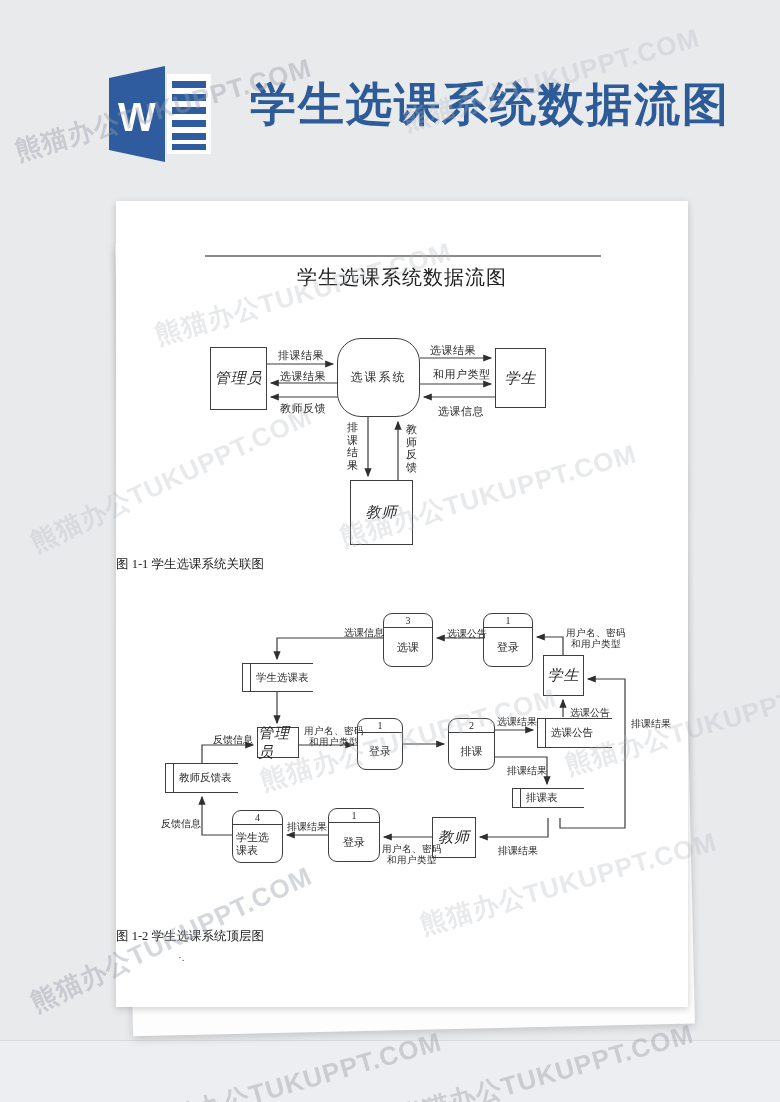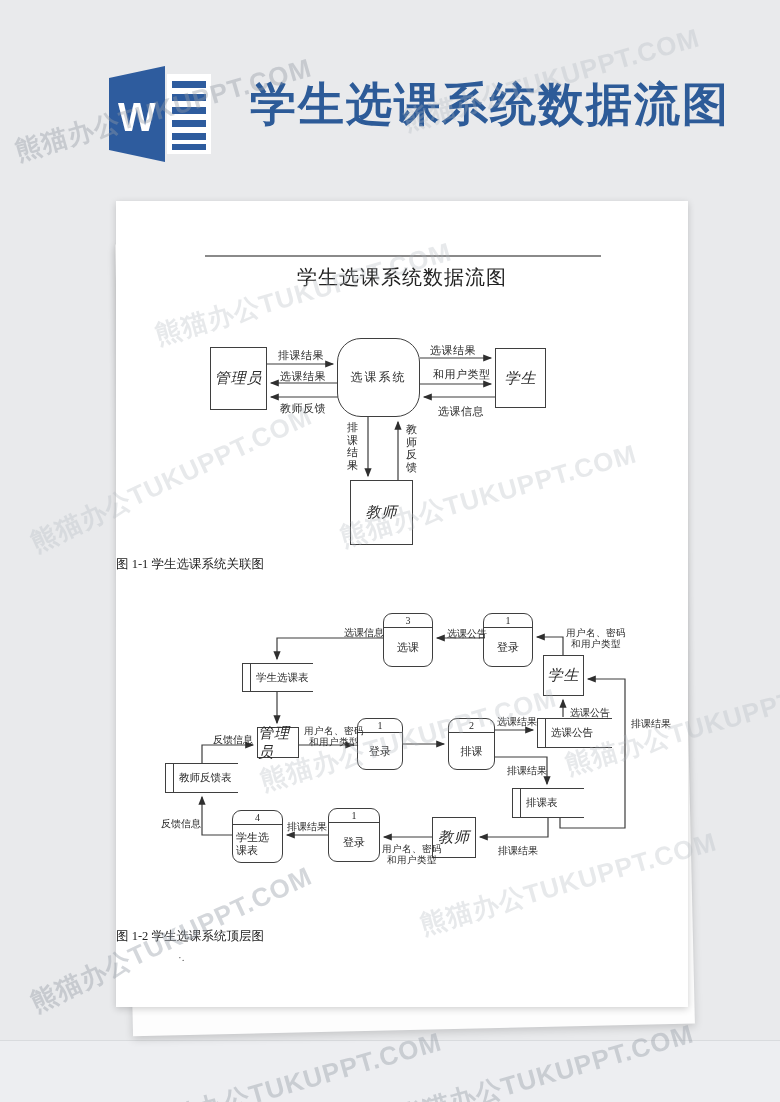--- a/index.html
+++ b/index.html
@@ -173,21 +173,21 @@
     <div class="num">1</div>
     <div class="pbody">登录</div>
   </div>
 
   <div class="node ent" style="left:427px;top:454px;width:41px;height:41px">学生</div>
   <div class="node ent" style="left:141px;top:526px;width:42px;height:31px">管理员</div>
   <div class="node ent" style="left:316px;top:616px;width:44px;height:41px">教师</div>
 
   <div class="node store" style="left:126px;top:462px;width:71px;height:29px">学生选课表</div>
   <div class="node store" style="left:421px;top:517px;width:75px;height:30px">选课公告</div>
-  <div class="node store" style="left:396px;top:587px;width:72px;height:30px">排课表</div>
+  <div class="node store" style="left:396px;top:587px;width:72px;height:20px">排课表</div>
   <div class="node store" style="left:49px;top:562px;width:73px;height:30px">教师反馈表</div>
 
   <div class="lbl sm" style="left:228px;top:425px">选课信息</div>
   <div class="lbl sm" style="left:331px;top:426px">选课公告</div>
   <div class="lbl two" style="left:450px;top:427px">用户名、密码
 和用户类型</div>
   <div class="lbl sm" style="left:97px;top:532px">反馈信息</div>
   <div class="lbl two" style="left:188px;top:525px">用户名、密码
 和用户类型</div>
   <div class="lbl sm" style="left:381px;top:514px">选课结果</div>

